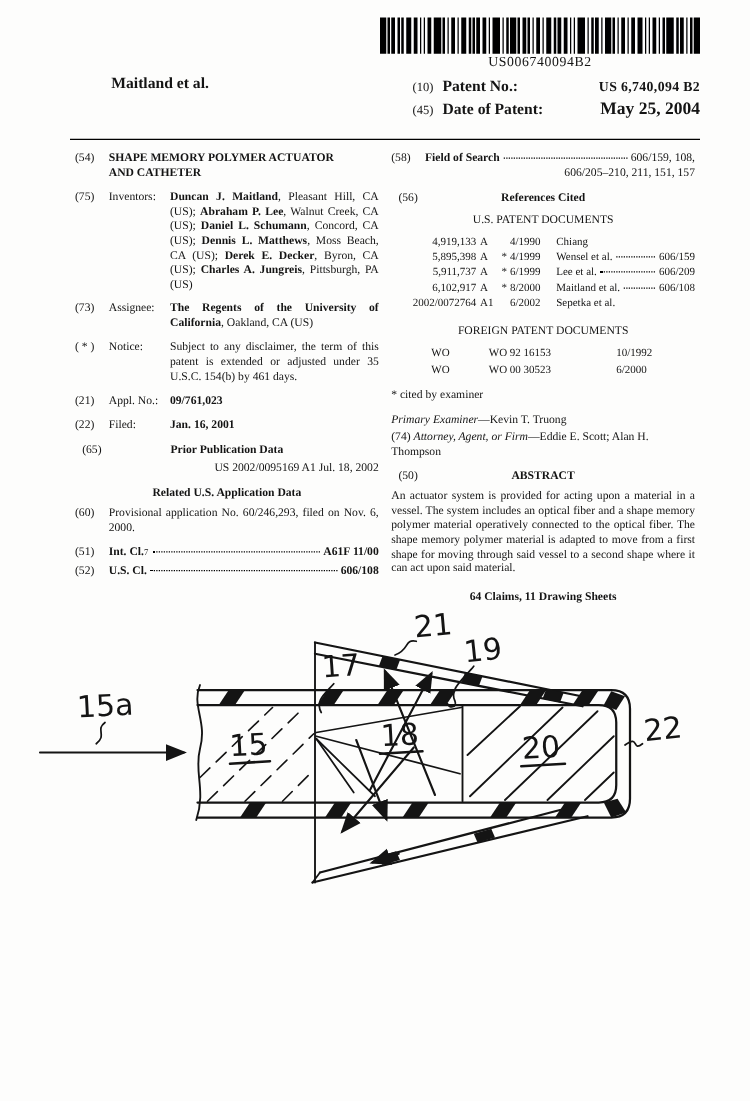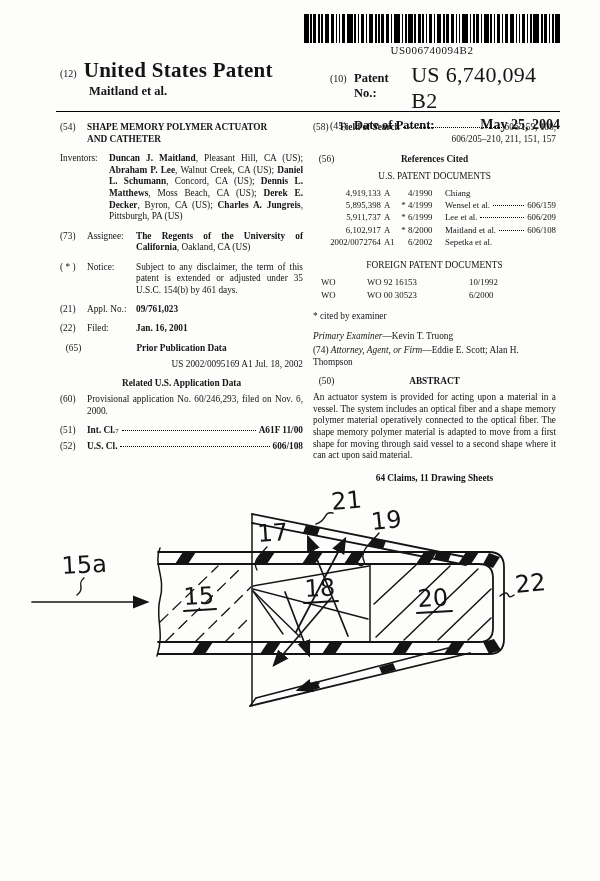--- a/index.html
+++ b/index.html
@@ -15,21 +15,21 @@
   .hdr-left{position:absolute;left:60px;top:58px;}
   .hl-row{display:flex;align-items:baseline;gap:7px;}
   .paren-sm{font-size:10px;}
   .us-title{font-size:21px;font-weight:bold;letter-spacing:.3px;}
   .authors{margin-left:29px;margin-top:1px;font-weight:bold;font-size:12.5px;}
   .hdr-right{position:absolute;left:330px;top:62px;width:230px;}
   .hr-row{display:flex;align-items:baseline;margin-bottom:3px;}
   .hr-row .paren-sm{width:24px;flex:none;}
   .hr-label{font-weight:bold;font-size:12.5px;}
   .hr-sp{flex:1;}
-  .pat-no{font-weight:normal;font-size:22px;letter-spacing:.3px;}
+  .pat-no{font-weight:bold;font-size:11px;letter-spacing:.3px;}
   .pat-date{font-weight:bold;font-size:14px;}
   .rule{position:absolute;left:56px;top:111px;width:504px;border-top:1.7px solid #000;}
   
   .cols{position:absolute;left:60px;top:122px;width:502px;display:flex;gap:10px;}
   .col{width:243px;font-size:9.3px;line-height:1.26;text-align:justify;}
   .field{display:flex;margin-bottom:7.5px;}
   .fnum{width:27px;flex:none;}
   .flabel{width:49px;flex:none;}
   .fbody{flex:1;}
   .b{font-weight:bold;}
@@ -42,21 +42,21 @@
   .dots{flex:1;border-bottom:1.3px dotted #000;margin:0 3px;position:relative;top:-2px;min-width:12px;}
   .r-align{text-align:right;}
   .pub-line{margin:0 0 7px 30px;text-align:right;}
   .patrow{display:flex;font-size:8.8px;line-height:1.4;text-align:left;align-items:baseline;}
   .pno{width:68px;flex:none;text-align:right;font-family:Liberation Serif, serif;}
   .pkind{width:15px;flex:none;padding-left:3px;}
   .pstar{width:9px;flex:none;text-align:center;}
   .pdate{width:37px;flex:none;}
   .pname{flex:none;}
   .pcls{flex:none;}
-  .forrow{display:flex;font-size:8.8px;line-height:1.5;text-align:left;padding-left:8px;}
+  .forrow{display:flex;font-size:8.8px;line-height:1.5;text-align:left;padding-left:8px;margin-left:24px;}
   .fcc{width:46px;flex:none;}
   .fno{width:102px;flex:none;}
   .cited{margin:9px 0 8px;text-align:left;}
   .exam{margin-bottom:2px;text-align:left;}
   .attorney{margin-bottom:8px;text-align:left;}
   .abstract{margin-top:2px;}
   .claims{text-align:center;font-weight:bold;margin-top:11px;}
   
   .fig{position:absolute;left:0;top:474px;width:600px;height:290px;}
   .fig svg{display:block;}
@@ -125,24 +125,20 @@
       <div style="width: 6px;"></div>
       <div style="width: 1.5px;"></div>
       <div style="width: 3px;"></div>
       <div style="width: 1.5px;"></div>
       <div style="width: 1.5px;"></div>
       <div style="width: 4.5px;"></div>
     </div>
   <div class="barcode-text">US006740094B2</div>
 
   <div class="hdr-left">
-    <div class="hl-row">
-      <span class="paren-sm">(12)</span>
-      <span class="us-title">United States Patent</span>
-    </div>
     <div class="authors">Maitland et al.</div>
   </div>
   <div class="hdr-right">
     <div class="hr-row">
       <span class="paren-sm">(10)</span>
       <span class="hr-label">Patent No.:</span>
       <span class="hr-sp"></span>
       <span class="pat-no">US 6,740,094 B2</span>
     </div>
     <div class="hr-row">
@@ -160,20 +156,21 @@
 
       <div class="field">
         <span class="fnum">(54)</span>
         <span class="fbody b">
           <span>SHAPE MEMORY POLYMER ACTUATOR</span><br>
           <span>AND CATHETER</span>
         </span>
       </div>
 
       <div class="field">
+        <span class="fnum">(75)</span>
         <span class="flabel">Inventors:</span>
         <span class="fbody"><span class="b">Duncan J. Maitland</span><span>, Pleasant Hill, CA (US); </span><span class="b">Abraham P. Lee</span><span>, Walnut Creek, CA (US); </span><span class="b">Daniel L. Schumann</span><span>, Concord, CA (US); </span><span class="b">Dennis L. Matthews</span><span>, Moss Beach, CA (US); </span><span class="b">Derek E. Decker</span><span>, Byron, CA (US); </span><span class="b">Charles A. Jungreis</span><span>, Pittsburgh, PA (US)</span></span>
       </div>
 
       <div class="field">
         <span class="fnum">(73)</span>
         <span class="flabel">Assignee:</span>
         <span class="fbody"><span class="b">The Regents of the University of California</span><span>, Oakland, CA (US)</span></span>
       </div>
 

